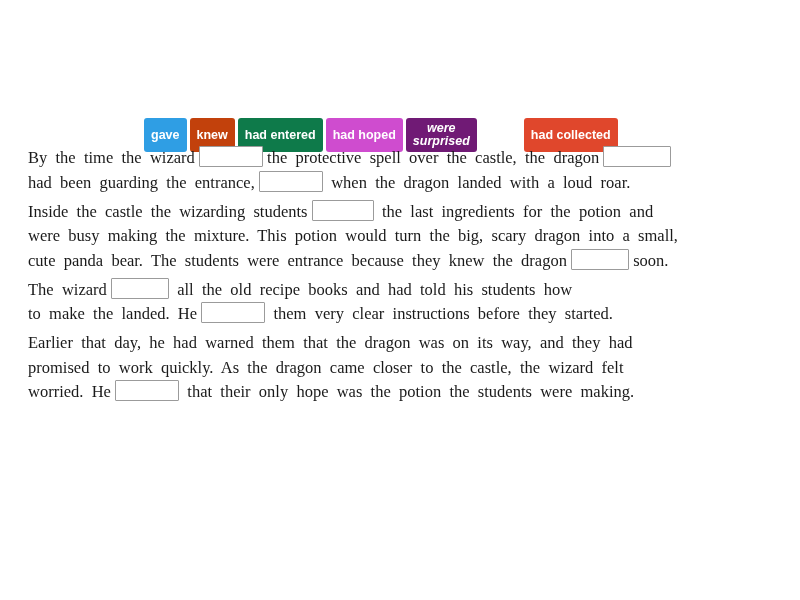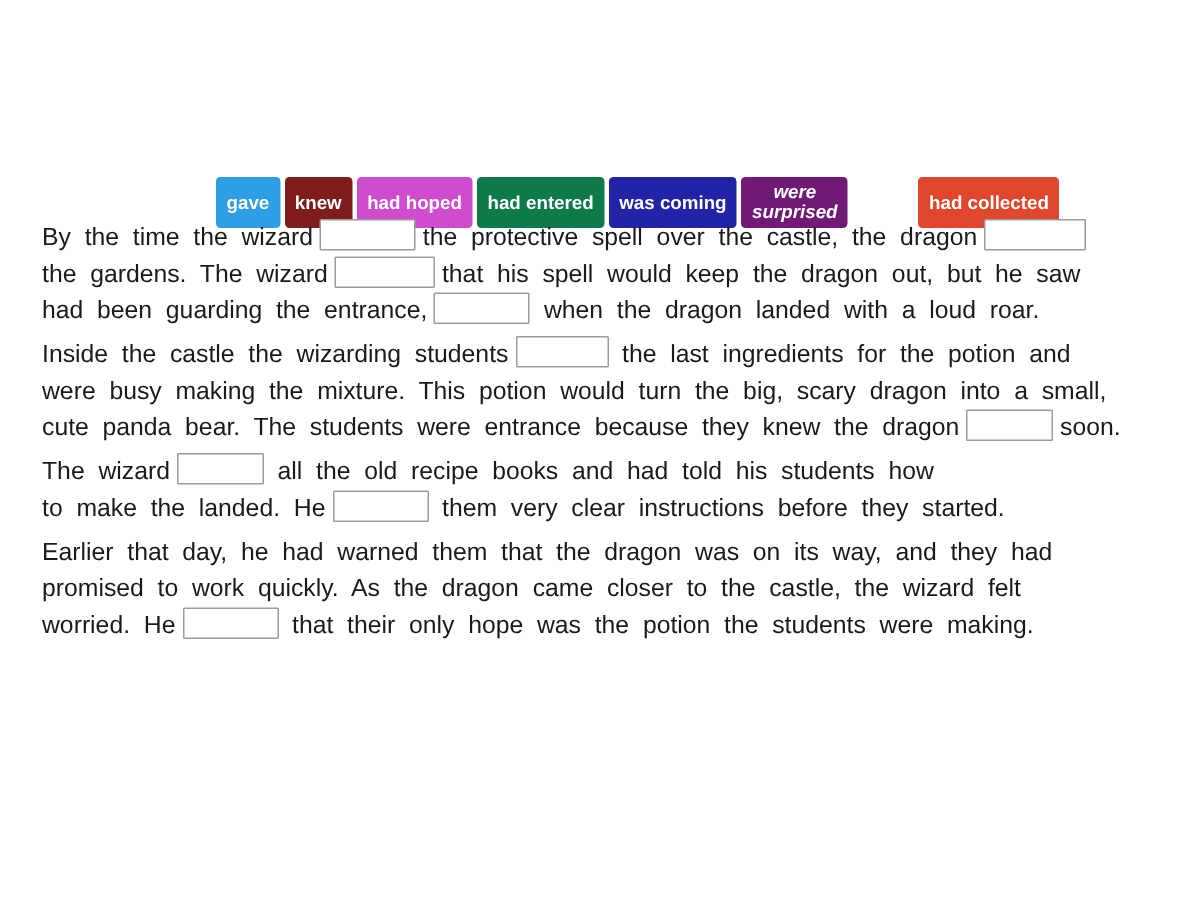--- a/index.html
+++ b/index.html
@@ -46,20 +46,21 @@
   }
   
   .passage {
     position: absolute;
     left: 28px;
     top: 146px;
     width: 746px;
     font-size: 16.5px;
     color: #1a1a1a;
     line-height: 24.5px;
+    font-family: Liberation Serif, serif;
   }
   .passage .ln {
     display: block;
     white-space: pre;
     height: 24.5px;
   }
   .passage .ln.tall {
     height: 29px;
   }
   .blank {
@@ -80,32 +81,30 @@
   .blank.w7 { width: 56px; }
   .blank.w8 { width: 62px; }
 </style>
 </head>
 <body>
 
 <div class="page">
 
   <div class="word-bank">
       <div class="word-chip" style="background: rgb(47, 158, 228);">gave</div>
-      <div class="word-chip" style="background: #7f1d1d;">knew</div>
+      <div class="word-chip" style="background: #c2410c;">knew</div>
+      <div class="word-chip" style="background: rgb(14, 122, 74);">had entered</div>
       <div class="word-chip" style="background: rgb(207, 76, 207);">had hoped</div>
-      <div class="word-chip" style="background: rgb(14, 122, 74);">had entered</div>
-      <div class="word-chip" style="background: rgb(35, 35, 168);">was coming</div>
       <div class="word-chip" style="background: #701a75; font-style: italic;">were
 surprised</div>
       <div class="word-chip" style="background: rgb(224, 71, 44); margin-left: 44px;">had collected</div>
     </div>
 
   <div class="passage">
       <span class="ln"><span>By  the  time  the  wizard </span><span class="blank w1"></span><span> the  protective  spell  over  the  castle,  the  dragon </span><span class="blank w2"></span></span>
-      <span class="ln"><span>the  gardens.  The  wizard </span><span class="blank w3"></span><span> that  his  spell  would  keep  the  dragon  out,  but  he  saw</span></span>
       <span class="ln tall"><span>had  been  guarding  the  entrance, </span><span class="blank w4"></span><span>  when  the  dragon  landed  with  a  loud  roar.</span></span>
       <span class="ln"><span>Inside  the  castle  the  wizarding  students </span><span class="blank w5"></span><span>  the  last  ingredients  for  the  potion  and</span></span>
       <span class="ln"><span>were  busy  making  the  mixture.  This  potion  would  turn  the  big,  scary  dragon  into  a  small,</span></span>
       <span class="ln tall"><span>cute  panda  bear.  The  students  were  entrance  because  they  knew  the  dragon </span><span class="blank w6"></span><span> soon.</span></span>
       <span class="ln"><span>The  wizard </span><span class="blank w7"></span><span>  all  the  old  recipe  books  and  had  told  his  students  how</span></span>
       <span class="ln tall"><span>to  make  the  landed.  He </span><span class="blank w8"></span><span>  them  very  clear  instructions  before  they  started.</span></span>
       <span class="ln"><span>Earlier  that  day,  he  had  warned  them  that  the  dragon  was  on  its  way,  and  they  had</span></span>
       <span class="ln"><span>promised  to  work  quickly.  As  the  dragon  came  closer  to  the  castle,  the  wizard  felt</span></span>
       <span class="ln"><span>worried.  He </span><span class="blank w1"></span><span>  that  their  only  hope  was  the  potion  the  students  were  making.</span></span>
     </div>

